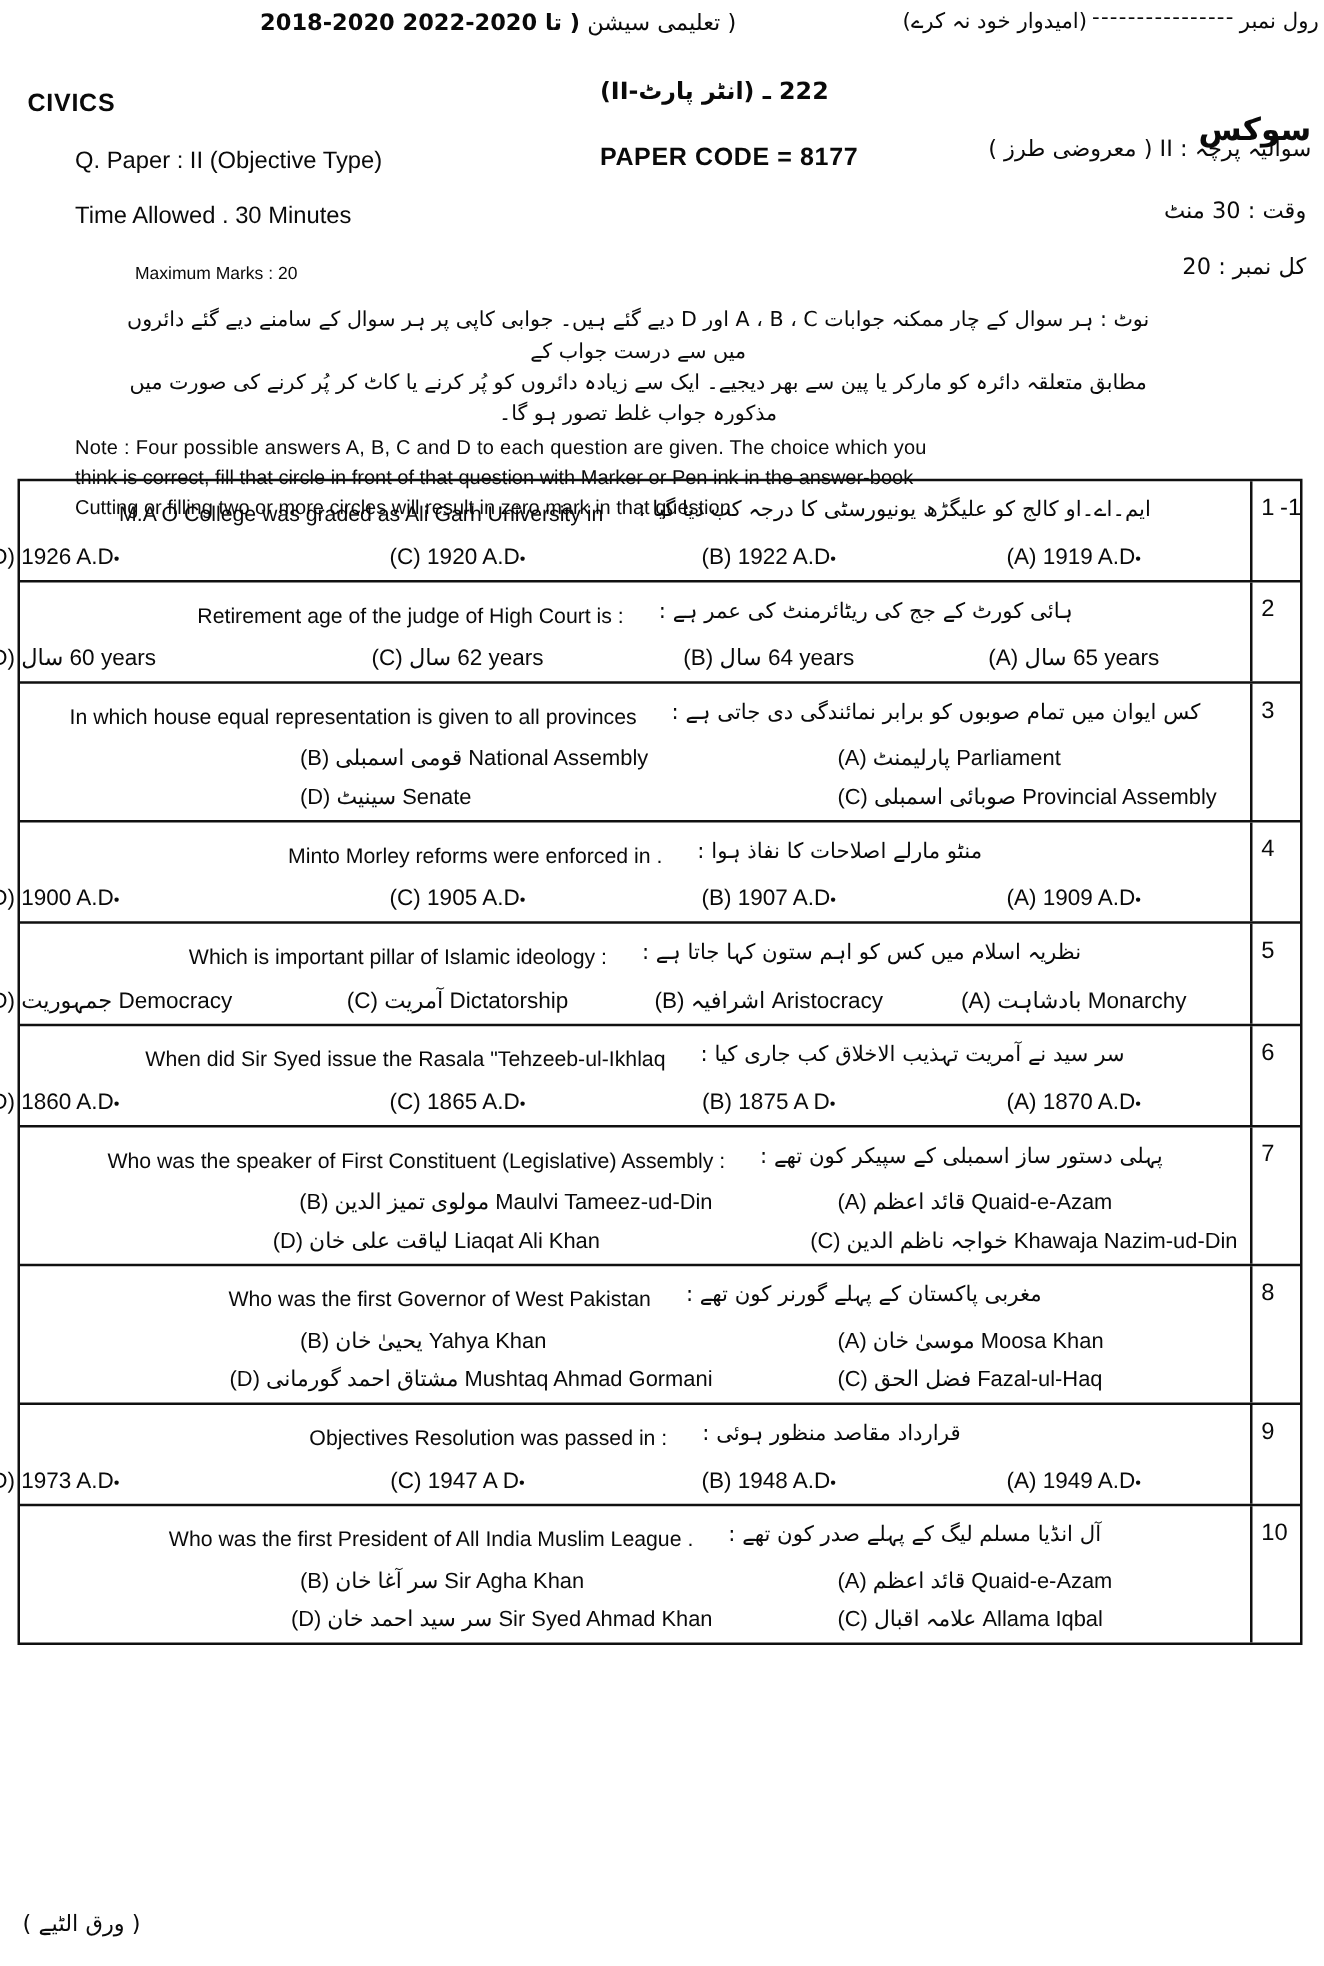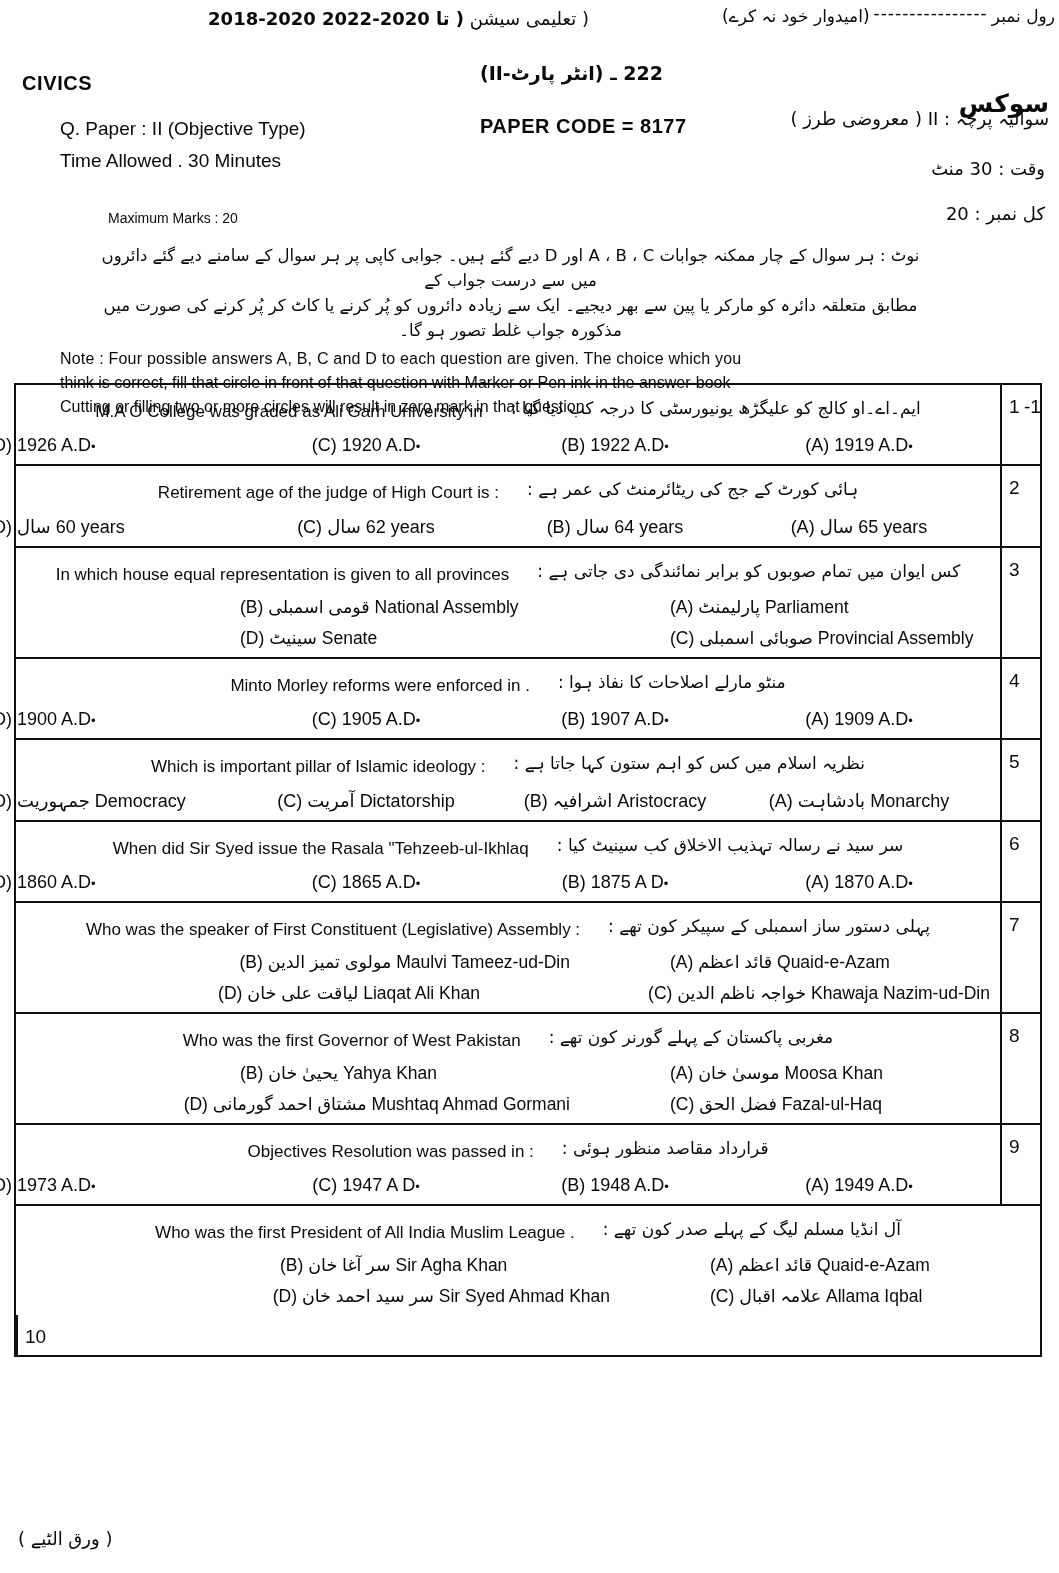--- a/index.html
+++ b/index.html
@@ -77,21 +77,21 @@
   .papercode{
     position:absolute; top:115px; left:480px;
     font-size:20px; font-weight:bold; letter-spacing:.5px;
   }
 
   .time-ur{
     position:absolute; top:158px; right:14px;
     font-size:18px; direction:rtl; white-space:nowrap;
   }
   .time-en{
-    position:absolute; top:150px; left:60px;
+    position:absolute; top:162px; left:60px;
     font-size:19px;
   }
   .marks-ur{
     position:absolute; top:203px; right:14px;
     font-size:18px; direction:rtl; white-space:nowrap;
   }
   .marks-en{
     position:absolute; top:210px; left:60px;
     font-size:14px;
     margin-left:48px;
@@ -122,21 +122,21 @@
     top:383px; left:14px;
     width:1028px;
     border:2.4px solid #101010;
     box-sizing:border-box;
   }
   .qrow{
     display:flex;
     border-bottom:2.2px solid #101010;
     box-sizing:border-box;
   }
-  .qrow:last-child{border-bottom:none;flex-direction:column;}
+  .qrow:last-child{border-bottom:none;}
   .qbody{
     flex:1 1 auto;
     padding:6px 10px 8px 10px;
     box-sizing:border-box;
     min-width:0;
   }
   .qnum{
     flex:0 0 40px;
     border-left:2.2px solid #101010;
     box-sizing:border-box;
@@ -327,21 +327,21 @@
             <div class="opt"><span class="lat">Aristocracy</span> <span class="urtxt">اشرافیہ</span> <span class="label lat">(B)</span></div>
             <div class="opt"><span class="lat">Monarchy</span> <span class="urtxt">بادشاہت</span> <span class="label lat">(A)</span></div>
           </div>
         </div>
         <div class="qnum en"><span>5</span></div>
       </div>
       <div class="qrow">
         <div class="qbody">
           <div class="stem">
             <div class="stem-en en">When did Sir Syed  issue the Rasala "Tehzeeb-ul-Ikhlaq</div>
-            <div class="stem-ur ur">سر سید نے رسالہ تہذیب الاخلاق کب سینیٹ کیا :</div>
+            <div class="stem-ur ur">سر سید نے آمریت تہذیب الاخلاق کب جاری کیا :</div>
           </div>
           <div class="opts-line">
             <div class="opt"><span class="dotmark">•</span><span class="lat">1860 A.D</span> <span class="label lat">(D)</span></div>
             <div class="opt"><span class="dotmark">•</span><span class="lat">1865 A.D</span> <span class="label lat">(C)</span></div>
             <div class="opt"><span class="dotmark">•</span><span class="lat">1875 A D</span> <span class="label lat">(B)</span></div>
             <div class="opt"><span class="dotmark">•</span><span class="lat">1870 A.D</span> <span class="label lat">(A)</span></div>
           </div>
         </div>
         <div class="qnum en"><span>6</span></div>
       </div>

